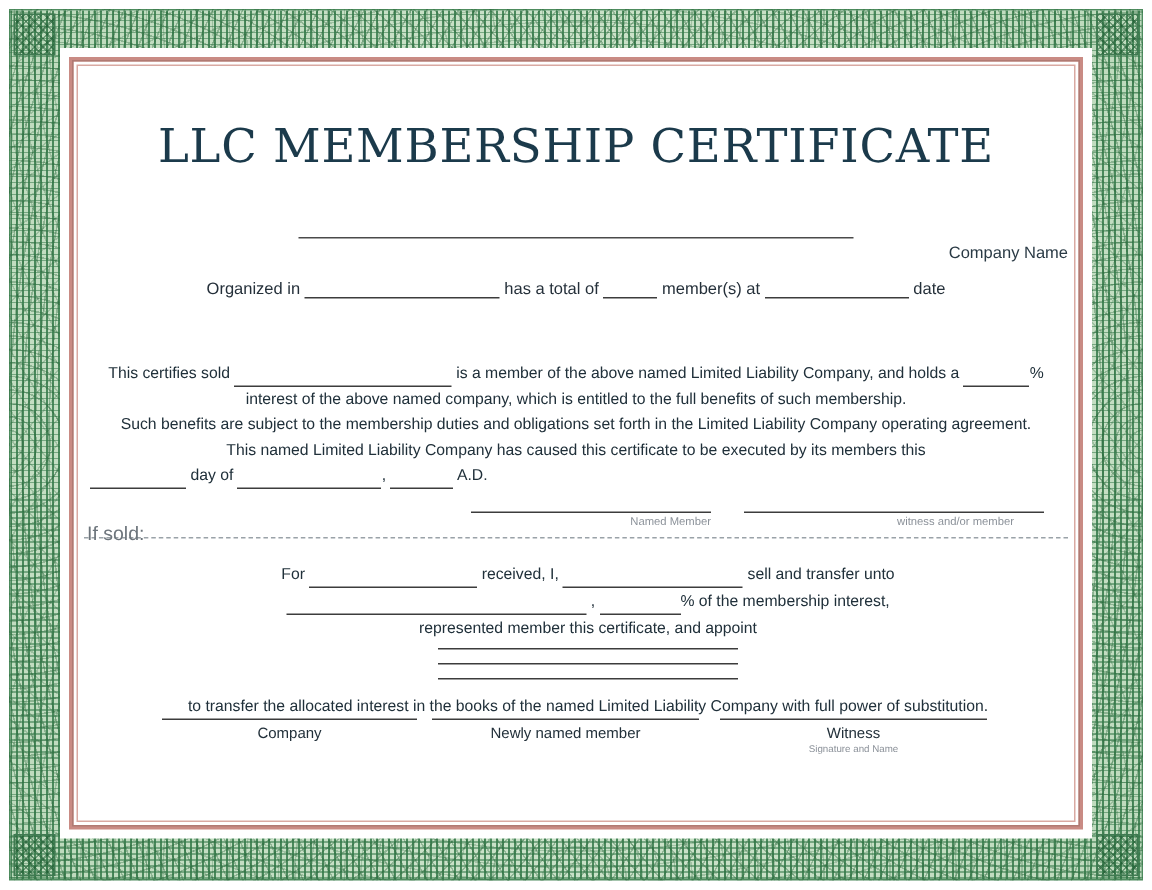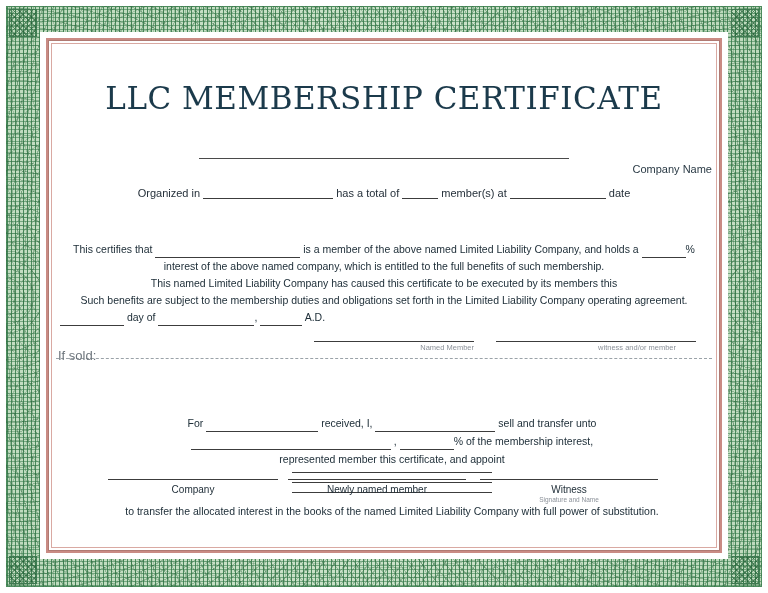--- a/index.html
+++ b/index.html
@@ -211,21 +211,20 @@
 
   .sold-block {
     position: absolute;
     left: 16px;
     right: 0;
     top: 326px;
     text-align: center;
     font-size: 10.5px;
     line-height: 18px;
     color: #20303a;
-    margin-top: 40px;
   }
   .sold-block .row { white-space: nowrap; }
 
   .blank-lines {
     margin-top: 4px;
     text-align: center;
   }
   .blank-lines .bl {
     display: block;
     width: 200px;
@@ -294,28 +293,28 @@
       <span class="u u-lg"></span>
       <span>has a total of</span>
       <span class="u u-sm"></span>
       <span>member(s) at</span>
       <span class="u u-md"></span>
       <span>date</span>
     </div>
 
     <div class="body-block">
       <div class="row">
-        <span>This certifies that</span>
+        <span>This certifies sold</span>
         <span class="u" style="width:145px"></span>
         <span>is a member of the above named Limited Liability Company, and holds a</span>
         <span class="u" style="width:44px"></span><span>%</span>
       </div>
       <div class="row">interest of the above named company, which is entitled to the full benefits of such membership.</div>
+      <div class="row">Such benefits are subject to the membership duties and obligations set forth in the Limited Liability Company operating agreement.</div>
       <div class="row">This named Limited Liability Company has caused this certificate to be executed by its members this</div>
-      <div class="row">Such benefits are subject to the membership duties and obligations set forth in the Limited Liability Company operating agreement.</div>
       <div class="row" style="text-align:left; padding-left:4px;">
         <span class="u" style="width:64px"></span>
         <span>day of</span>
         <span class="u" style="width:96px"></span>,
         <span class="u" style="width:42px"></span>
         <span>A.D.</span>
       </div>
     </div>
 
     <div class="sig-row">

